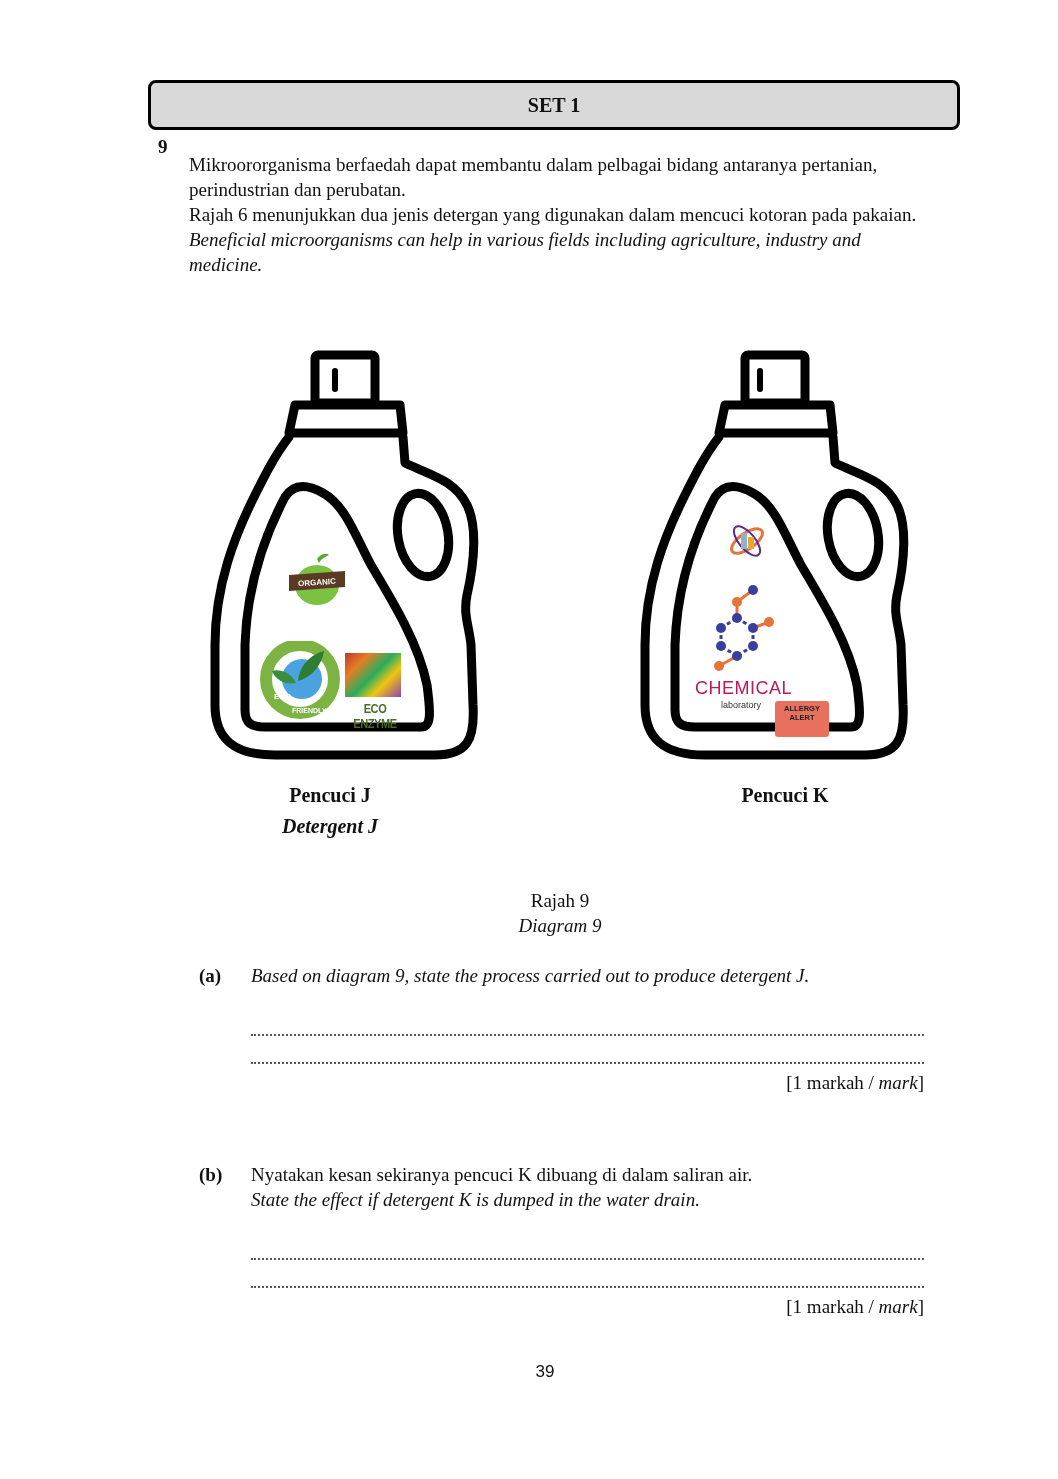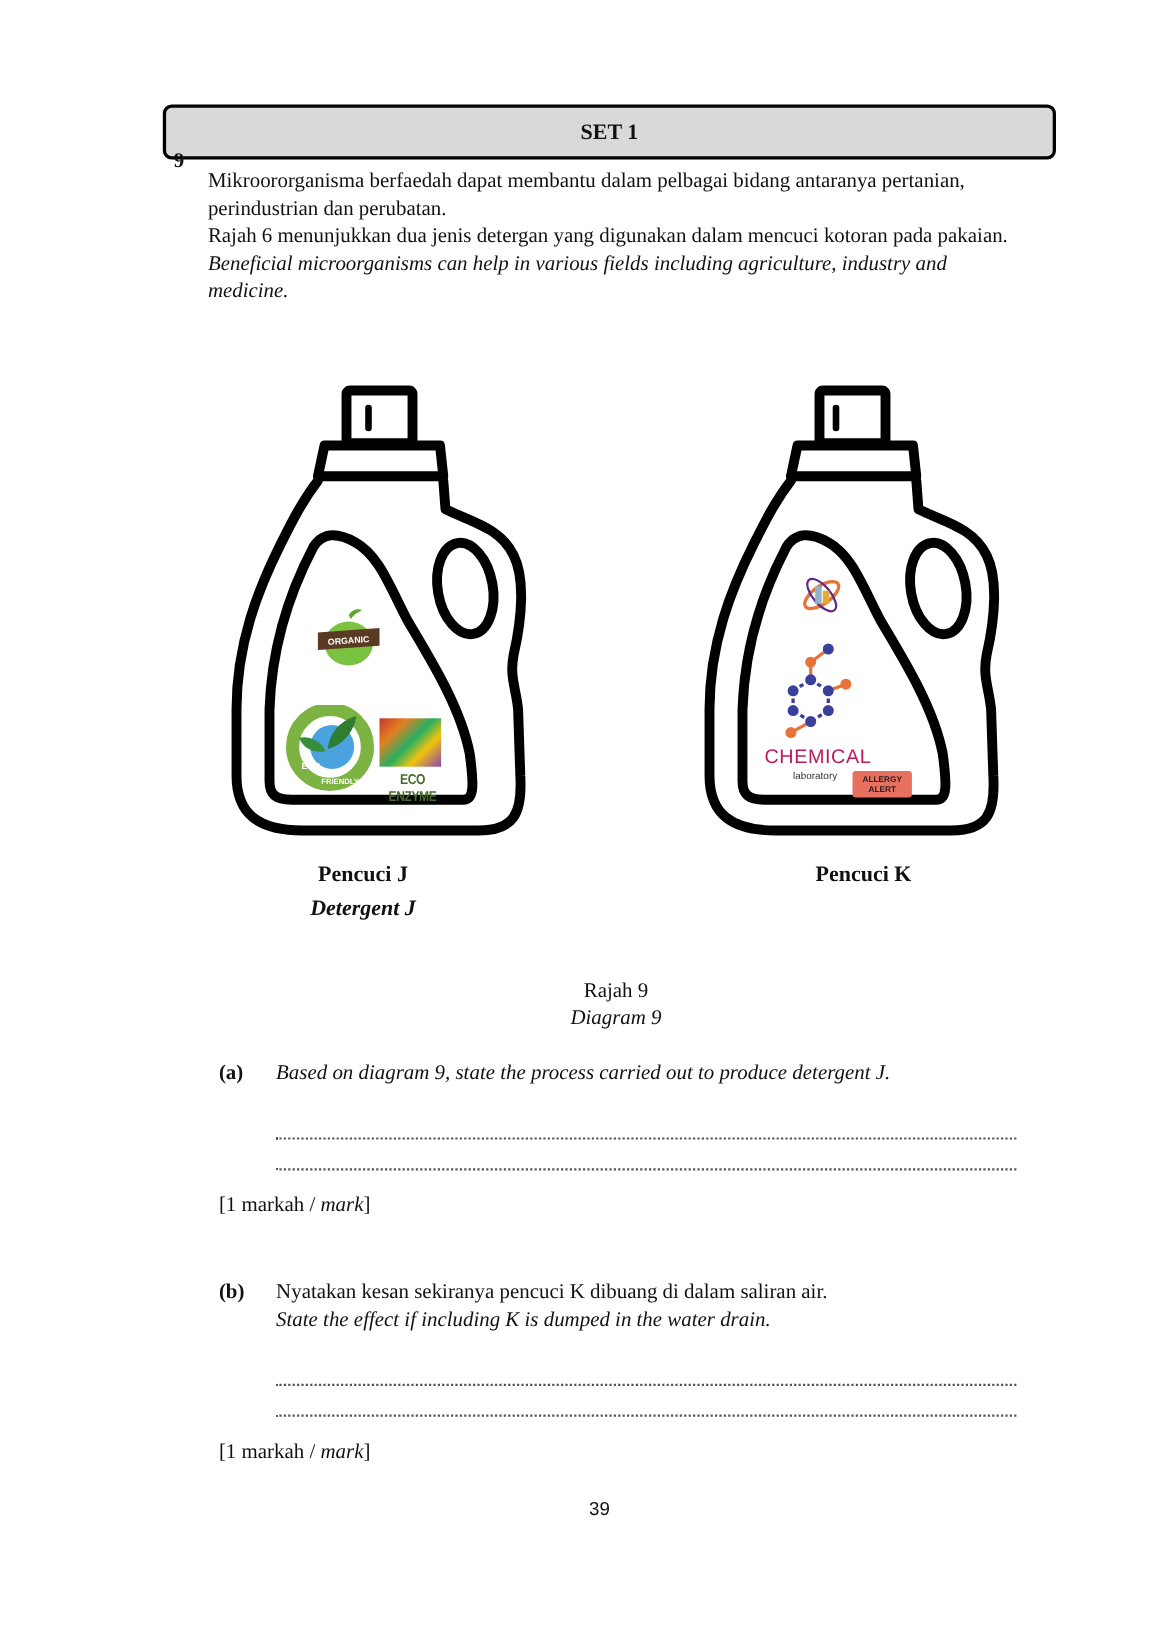--- a/index.html
+++ b/index.html
@@ -1,38 +1,38 @@
 <!DOCTYPE html>
 <html><head>
 <meta charset="utf-8">
 <style>
   html, body { margin: 0; padding: 0; background: #ffffff; }
   body { width: 1058px; height: 1479px; position: relative; overflow: hidden;
          font-family: "Liberation Serif", "DejaVu Serif", serif; color: #111; }
   .set-box { position: absolute; left: 148px; top: 80px; width: 806px; height: 44px;
              border: 3px solid #000; border-radius: 8px; background: #d9d9d9;
-             display: flex; align-items: center; justify-content: center; margin-top: 15px; }
+             display: flex; align-items: center; justify-content: center; }
   .set-title { font-weight: bold; font-size: 20px; }
   .qnum { position: absolute; left: 158px; top: 136px; font-weight: bold; font-size: 19px; }
   .intro { position: absolute; left: 189px; top: 152px; width: 740px; font-size: 19px; line-height: 25px; }
   .intro p { margin: 0; }
   .it { font-style: italic; }
   .bottle { position: absolute; }
   .bottle-j { left: 205px; top: 345px; }
   .bottle-k { left: 635px; top: 345px; }
   .cap-label { position: absolute; text-align: center; font-weight: bold; font-size: 20px; line-height: 31px; }
   .cap-j { left: 230px; top: 780px; width: 200px; }
   .cap-k { left: 680px; top: 780px; width: 210px; }
   .fig-caption { position: absolute; left: 0; width: 1120px; top: 888px; text-align: center; font-size: 19px; line-height: 25px; }
   .part { position: absolute; left: 199px; width: 725px; font-size: 19px; line-height: 25px; }
   .part-label { position: absolute; left: 0; top: 0; font-weight: bold; }
   .part-body { margin-left: 52px; }
   .part-body p { margin: 0; }
   .dots { margin-left: 52px; height: 26px; border-bottom: 2px dotted #555; }
-  .marks { text-align: left; margin-top: 19px; }
+  .marks { text-align: right; margin-top: 6px; }
   .page-num { position: absolute; left: 0; width: 1090px; top: 1362px; text-align: center;
               font-family: "Liberation Sans", sans-serif; font-size: 17px; }
   svg text { font-family: "Liberation Sans", "DejaVu Sans", sans-serif; }
 </style>
 </head>
 <body>
 
 <div class="set-box">
   <span class="set-title">SET 1</span>
 </div>
@@ -120,21 +120,21 @@
       <circle cx="46" cy="10" r="5"></circle>
     </g>
     <g fill="#e8733a">
       <circle cx="30" cy="22" r="5"></circle>
         <circle cx="62" cy="42" r="5"></circle>
         <circle cx="12" cy="86" r="5"></circle>
     </g>
   </svg>
   <div style="position:absolute;left:60px;top:333px;font-family:'Liberation Sans',sans-serif;font-size:18px;color:#be185d;letter-spacing:0.5px;">CHEMICAL</div>
   <div style="position:absolute;left:86px;top:355px;font-family:'Liberation Sans',sans-serif;font-size:9px;color:#333;">laboratory</div>
-  <div style="position:absolute;left:140px;top:356px;width:54px;height:24px;background:#e8705e;border-radius:3px;text-align:center;font-family:'Liberation Sans',sans-serif;font-weight:bold;font-size:7.5px;line-height:9px;color:#222;padding-top:3px;box-sizing:border-box;">
+  <div style="position:absolute;left:140px;top:356px;width:54px;height:36px;background:#e8705e;border-radius:3px;text-align:center;font-family:'Liberation Sans',sans-serif;font-weight:bold;font-size:7.5px;line-height:9px;color:#222;padding-top:3px;box-sizing:border-box;">
     <div>ALLERGY</div>
     <div>ALERT</div>
   </div>
 </div>
 
 <div class="cap-label cap-j">
   <div>Pencuci J</div>
   <div class="it">Detergent J</div>
 </div>
 <div class="cap-label cap-k">
@@ -153,20 +153,20 @@
   </div>
   <div class="dots" style="margin-top:20px;"></div>
   <div class="dots"></div>
   <div class="marks"><span>[1 markah / </span><span class="it">mark</span><span>]</span></div>
 </div>
 
 <div class="part" style="top:1162px;">
   <span class="part-label">(b)</span>
   <div class="part-body">
     <p>Nyatakan kesan sekiranya pencuci K dibuang di dalam saliran air.</p>
-    <p class="it">State the effect if including K is dumped in the water drain.</p>
+    <p class="it">State the effect if detergent K is dumped in the water drain.</p>
   </div>
   <div class="dots" style="margin-top:20px;"></div>
   <div class="dots"></div>
   <div class="marks"><span>[1 markah / </span><span class="it">mark</span><span>]</span></div>
 </div>
 
 <div class="page-num">39</div>
 
 </body></html>

